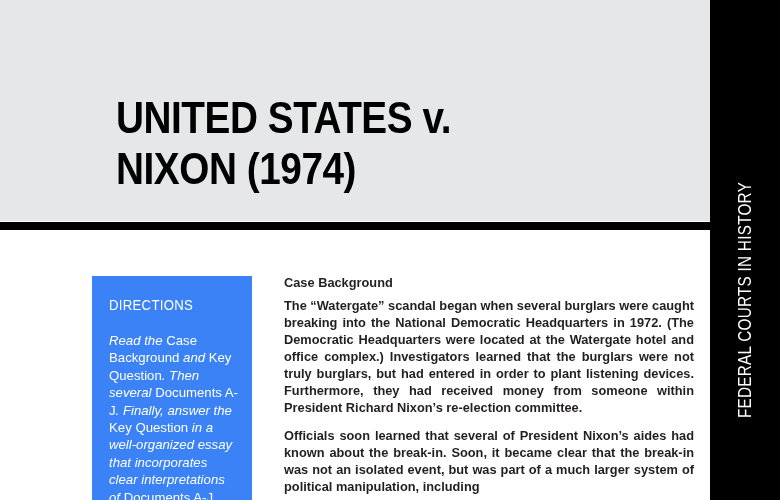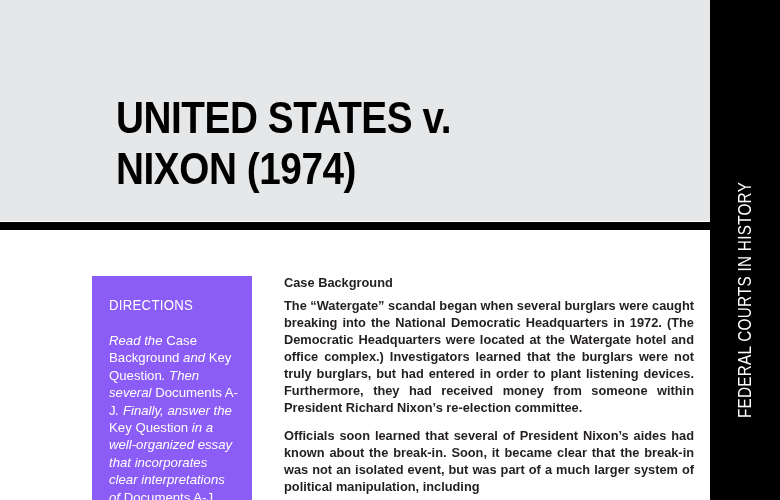--- a/index.html
+++ b/index.html
@@ -31,21 +31,21 @@
   }
   .side-label {
     position: absolute; left: 745px; top: 300px;
     transform: translate(-50%, -50%) rotate(-90deg) scaleX(0.85);
     white-space: nowrap;
     color: #ffffff; font-size: 18px; letter-spacing: 0.3px;
     font-family: "Liberation Sans", sans-serif;
   }
   .directions {
     position: absolute; left: 92px; top: 276px; width: 160px; height: 224px;
-    background: #8b5cf6; color: #fff; box-sizing: border-box;
+    background: #3b82f6; color: #fff; box-sizing: border-box;
     padding: 20px 14px 0 17px;
   }
   .directions h3 {
     margin: 0 0 19px 0; font-weight: normal; font-size: 15px;
     letter-spacing: 0.3px; transform: scaleX(0.88); transform-origin: left top;
     white-space: nowrap;
   }
   .directions p {
     margin: 0; font-size: 13.2px; line-height: 17.4px;
   }

